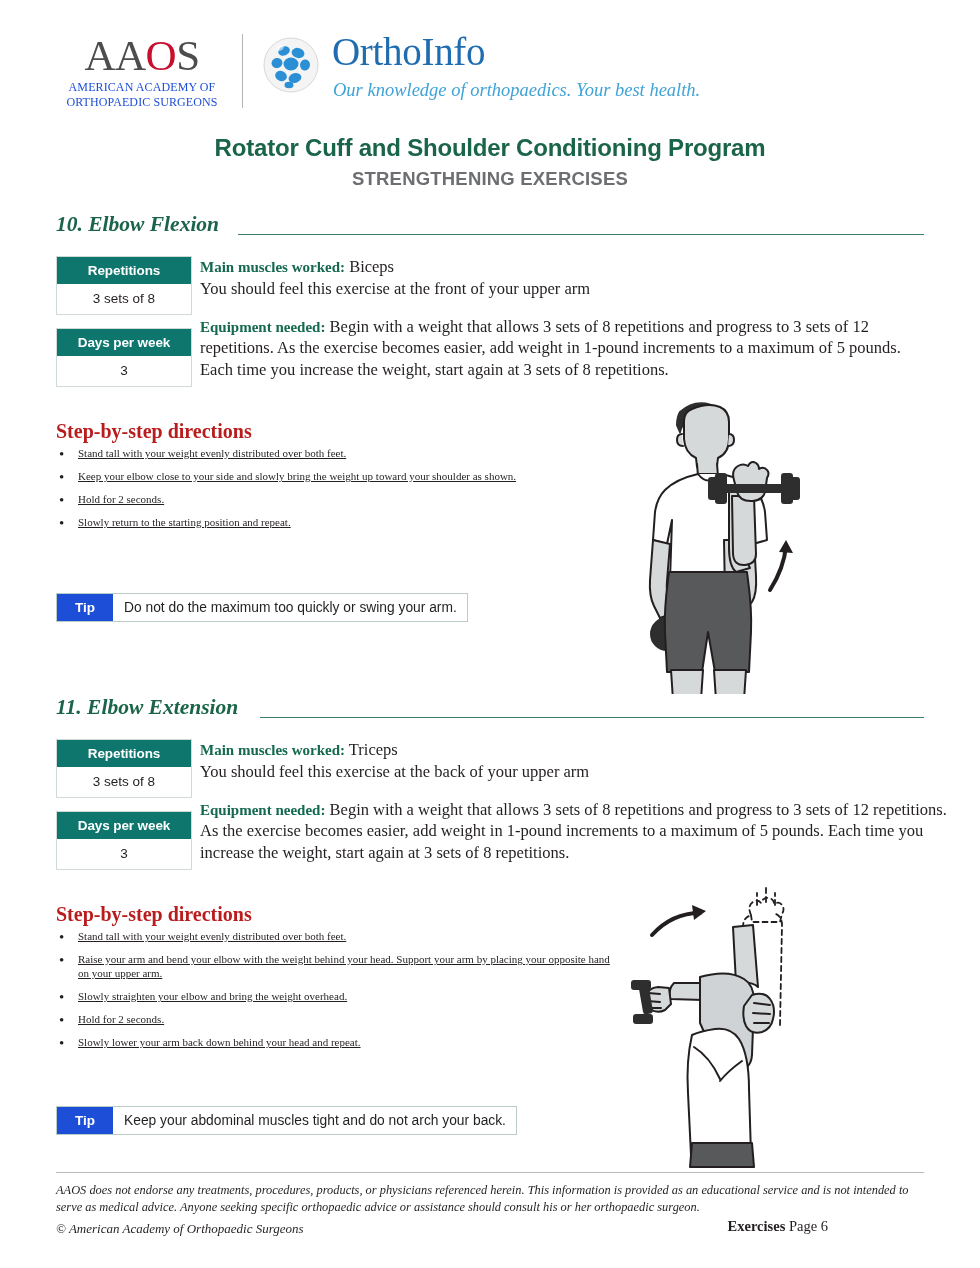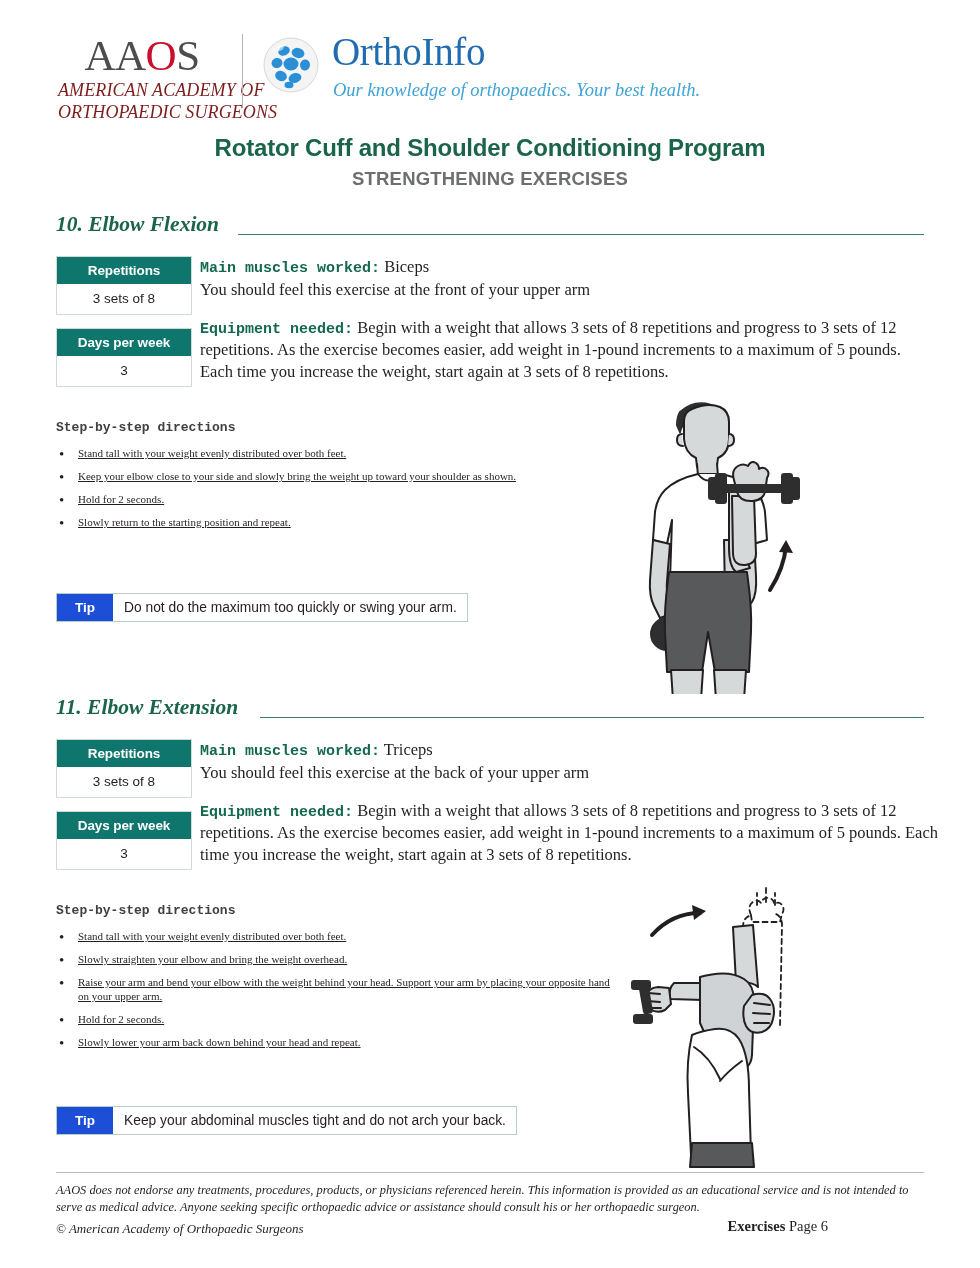--- a/index.html
+++ b/index.html
@@ -44,28 +44,27 @@
     color: #4d4d4f;
     line-height: 1.0;
     white-space: nowrap;
   }
   .aaos-mark .swoosh {
     color: #c8102e;
     font-weight: 400;
   }
   .aaos-sub {
     font-family: "Liberation Serif", serif;
-    color: #7f1d1d;
-    font-size: 18px;
+    color: #1d4ed8;
+    font-size: 12px;
     line-height: 1.22;
     letter-spacing: 0.1px;
     margin-top: 3px;
     text-transform: uppercase;
     white-space: nowrap;
-    font-style: italic;
   }
 
   .divider-vert {
     position: absolute;
     left: 242px; top: 34px;
     width: 1px; height: 74px;
     background: #b4b4b4;
   }
 
   .ortho-block {
@@ -176,35 +175,35 @@
   }
 
   
   .ex-text {
     position: absolute;
     font-size: 16.5px;
     line-height: 1.30;
     color: #231f20;
   }
   .lbl {
-    font-family: Liberation Mono, monospace;
+    font-family: Liberation Serif, serif;
     font-weight: bold;
     font-size: 15px;
     color: #14684f;
   }
   .para { margin: 0; }
   .para + .para { margin-top: 17px; }
 
   
   .steps-head {
     position: absolute;
-    font-family: Liberation Mono, monospace;
-    font-weight: bold;
-    font-size: 13px;
-    color: #404040;
+    font-family: Liberation Serif, serif;
+    font-weight: bold;
+    font-size: 20px;
+    color: #b91c1c;
   }
   .steps {
     position: absolute;
     margin: 0;
     padding: 0;
     list-style: none;
     font-size: 11px;
     line-height: 1.28;
     text-decoration: underline;
   }
@@ -434,22 +433,22 @@
 
     <div class="ex-text" style="left:200px; top:44px; width:756px;">
       <p class="para"><span class="lbl">Main muscles worked:</span><span> Triceps</span><br><span>You should feel this exercise at the back of your upper arm</span></p>
       <p class="para"><span class="lbl">Equipment needed:</span><span> Begin with a weight that allows 3 sets of 8 repetitions and progress to 3 sets of 12 repetitions. As the exercise becomes easier, add weight in 1-pound increments to a maximum of 5 pounds. Each time you increase the weight, start again at 3 sets of 8 repetitions.</span></p>
     </div>
 
     <div class="steps-head" style="left:56px; top:208px;">Step-by-step directions</div>
 
     <ul class="steps" style="left:56px; top:234px; width:565px;">
       <li>Stand tall with your weight evenly distributed over both feet.</li>
+      <li>Raise your arm and bend your elbow with the weight behind your head. Support your arm by placing your opposite hand on your upper arm.</li>
       <li>Slowly straighten your elbow and bring the weight overhead.</li>
-      <li>Raise your arm and bend your elbow with the weight behind your head. Support your arm by placing your opposite hand on your upper arm.</li>
       <li>Hold for 2 seconds.</li>
       <li>Slowly lower your arm back down behind your head and repeat.</li>
     </ul>
 
     <div class="tip" style="left:56px; top:411px;">
       <div class="tip-label">Tip</div>
       <div class="tip-text">Keep your abdominal muscles tight and do not arch your back.</div>
     </div>
 
     <svg class="illus" style="left:630px; top:180px;" width="210" height="300" viewBox="0 0 210 300">

